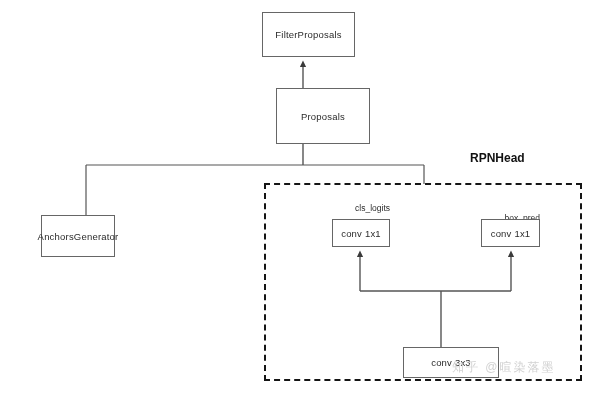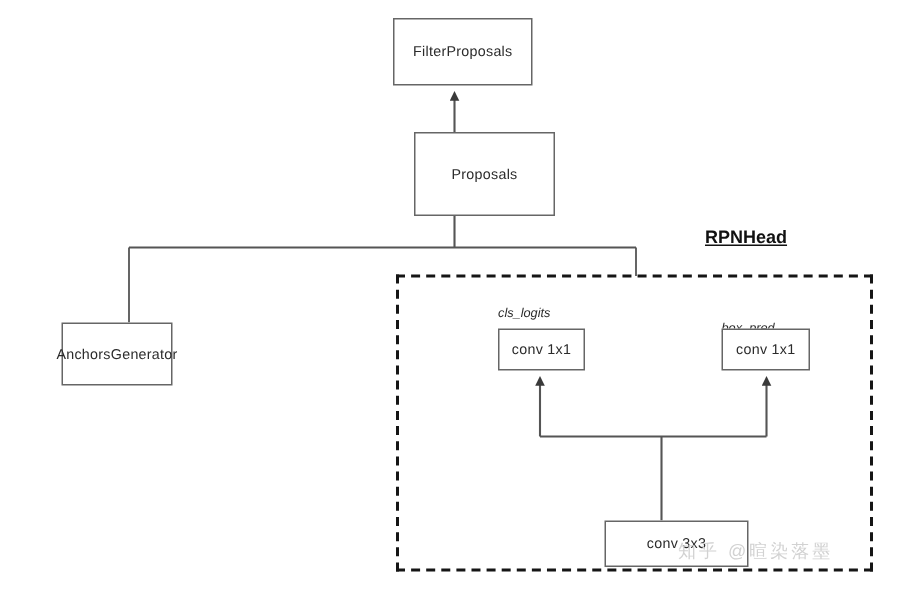--- a/index.html
+++ b/index.html
@@ -34,22 +34,21 @@
     font-size: 9.5px;
     letter-spacing: 0.2px;
     text-align: center;
     white-space: nowrap;
   }
   .free-label {
     position: absolute;
     color: #2b2b2b;
     font-size: 8.5px;
     white-space: nowrap;
-    text-align: left;
-    font-style: italic;
+    text-align: right;
   }
   .group-title {
     position: absolute;
     color: #111111;
     font-size: 12px;
     font-weight: bold;
     white-space: nowrap;
   }
   .dashed-group {
     position: absolute;
@@ -110,21 +109,21 @@
       <line x1="360" y1="291" x2="360" y2="254" stroke="#555555" stroke-width="1.4" marker-end="url(#arrowhead)"></line>
     </g>
 
     <g>
       <line x1="511" y1="291" x2="511" y2="254" stroke="#555555" stroke-width="1.4" marker-end="url(#arrowhead)"></line>
     </g>
   </svg>
 
   <div class="dashed-group" style="left:264px; top:183px; width:318px; height:198px;"></div>
 
-  <div class="group-title" style="left:470px; top:151px;text-decoration:underline;">RPNHead</div>
+  <div class="group-title" style="left:470px; top:151px;">RPNHead</div>
 
   <div class="node-box" style="left:262px; top:12px; width:93px; height:45px;">
     <span>FilterProposals</span>
   </div>
 
   <div class="node-box" style="left:256px; top:88px; width:94px; height:56px;margin-left:20px;">
     <span>Proposals</span>
   </div>
 
   <div class="node-box" style="left:41px; top:215px; width:74px; height:42px;">

